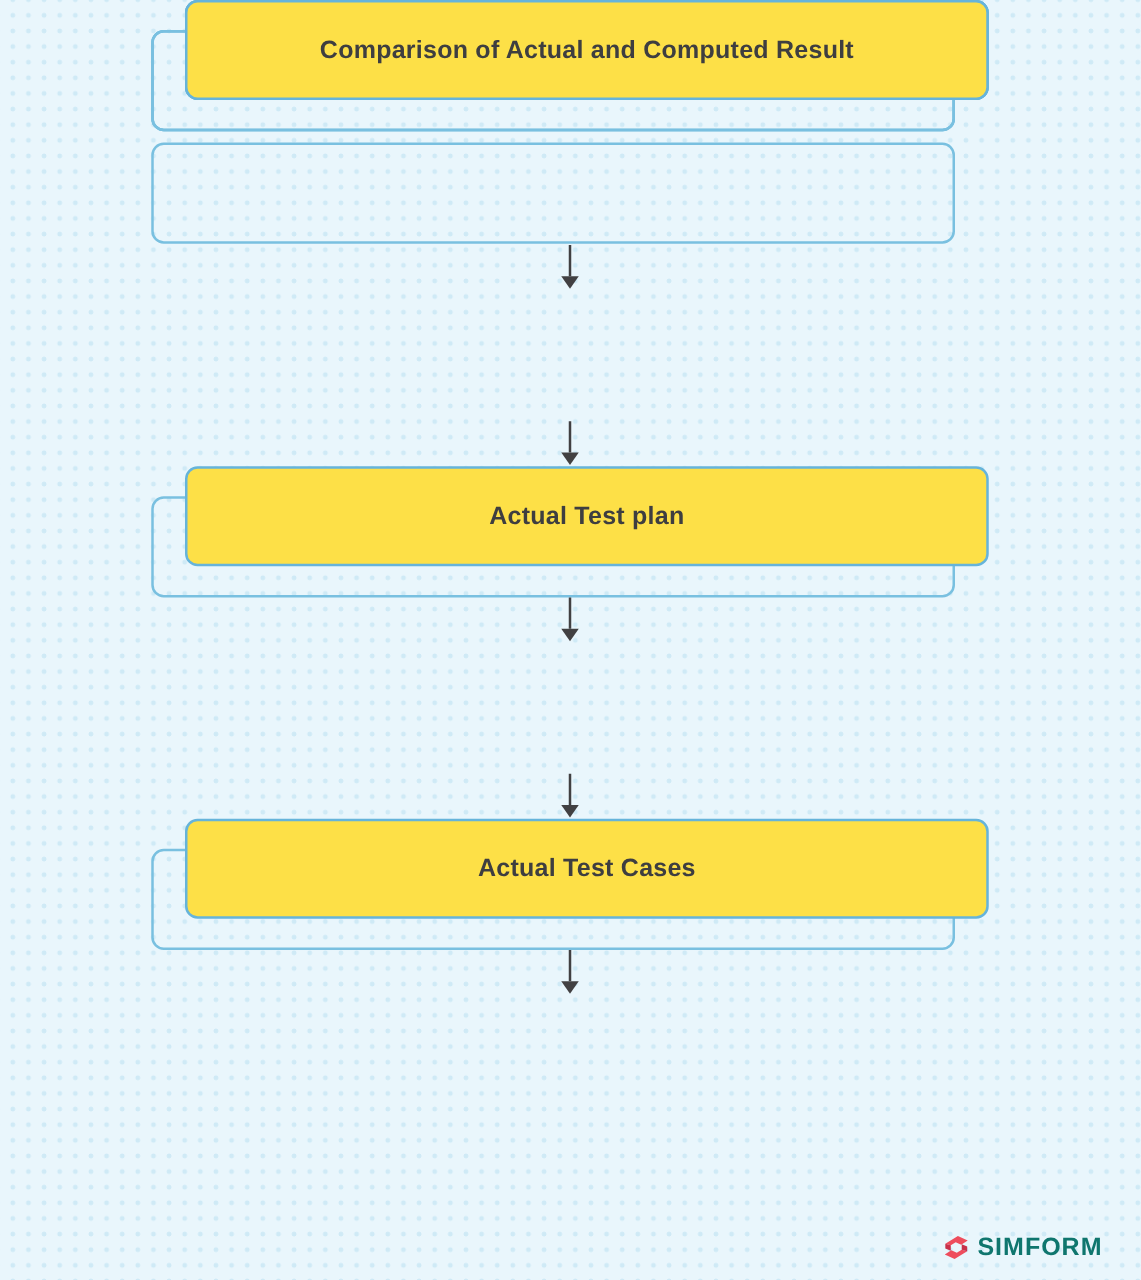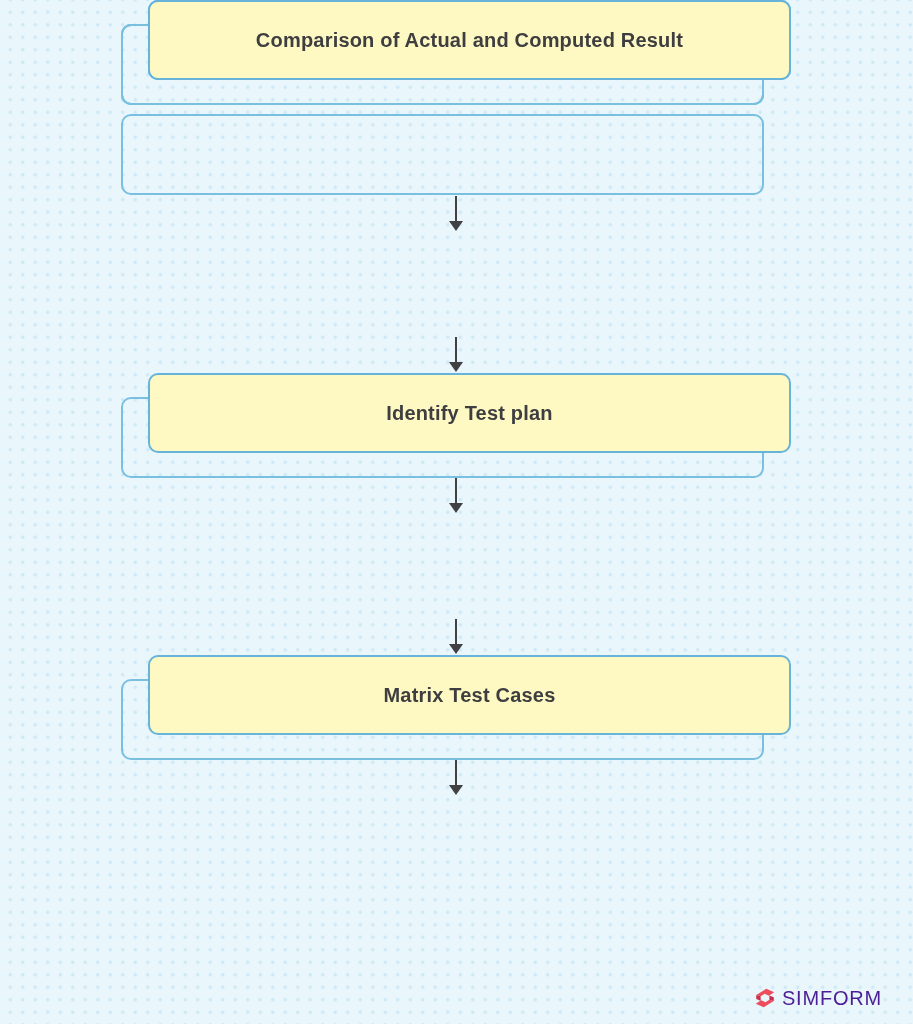--- a/index.html
+++ b/index.html
@@ -17,21 +17,21 @@
   .step-shadow {
     position:absolute; left:0; top:24px;
     width:639px; height:77px;
     border:2px solid #79c0e0; border-radius:10px;
     background:transparent;
   }
   .step-box {
     position:absolute; left:27px; top:0;
     width:639px; height:76px;
     border:2px solid #66b4da; border-radius:10px;
-    background:#fef9c3;
+    background:#fde047;
     display:flex; align-items:center; justify-content:center;
     z-index:2;
   }
   .step-label {
     color:#3e3e40; font-size:20px; font-weight:bold;
     text-align:center; padding:0 20px; letter-spacing:0.2px;
   }
 
   .step:nth-of-type(1) { top:90px; }
   .step:nth-of-type(2) { top:231px; }
@@ -55,45 +55,45 @@
   .arrow-2 { top:337px; }
   .arrow-3 { top:478px; }
   .arrow-4 { top:619px; }
   .arrow-5 { top:760px; }
 
   .logo {
     position:absolute; right:31px; bottom:12px;
     display:flex; align-items:center; gap:3px;
   }
   .logo-text {
-    color:#4c1d95; font-size:20px; font-weight:normal;
+    color:#0f766e; font-size:20px; font-weight:bold;
     letter-spacing:0.8px;
   }
   .logo-mark { width:28px; height:28px; display:block; }
 </style>
 </head>
 <body>
 
 <div class="step">
   <div class="step-shadow"></div>
 </div>
 <div class="arrow arrow-1"></div>
 
 <div class="step">
   <div class="step-shadow"></div>
   <div class="step-box">
-    <span class="step-label">Identify Test plan</span>
+    <span class="step-label">Actual Test plan</span>
   </div>
 </div>
 <div class="arrow arrow-2"></div>
 
 <div class="step">
   <div class="step-shadow"></div>
   <div class="step-box">
-    <span class="step-label">Matrix Test Cases</span>
+    <span class="step-label">Actual Test Cases</span>
   </div>
 </div>
 <div class="arrow arrow-3"></div>
 
 <div class="step">
   <div class="step-shadow"></div>
   <div class="step-box">
     <span class="step-label">Prepare Traceability Matrix</span>
   </div>
 </div>

